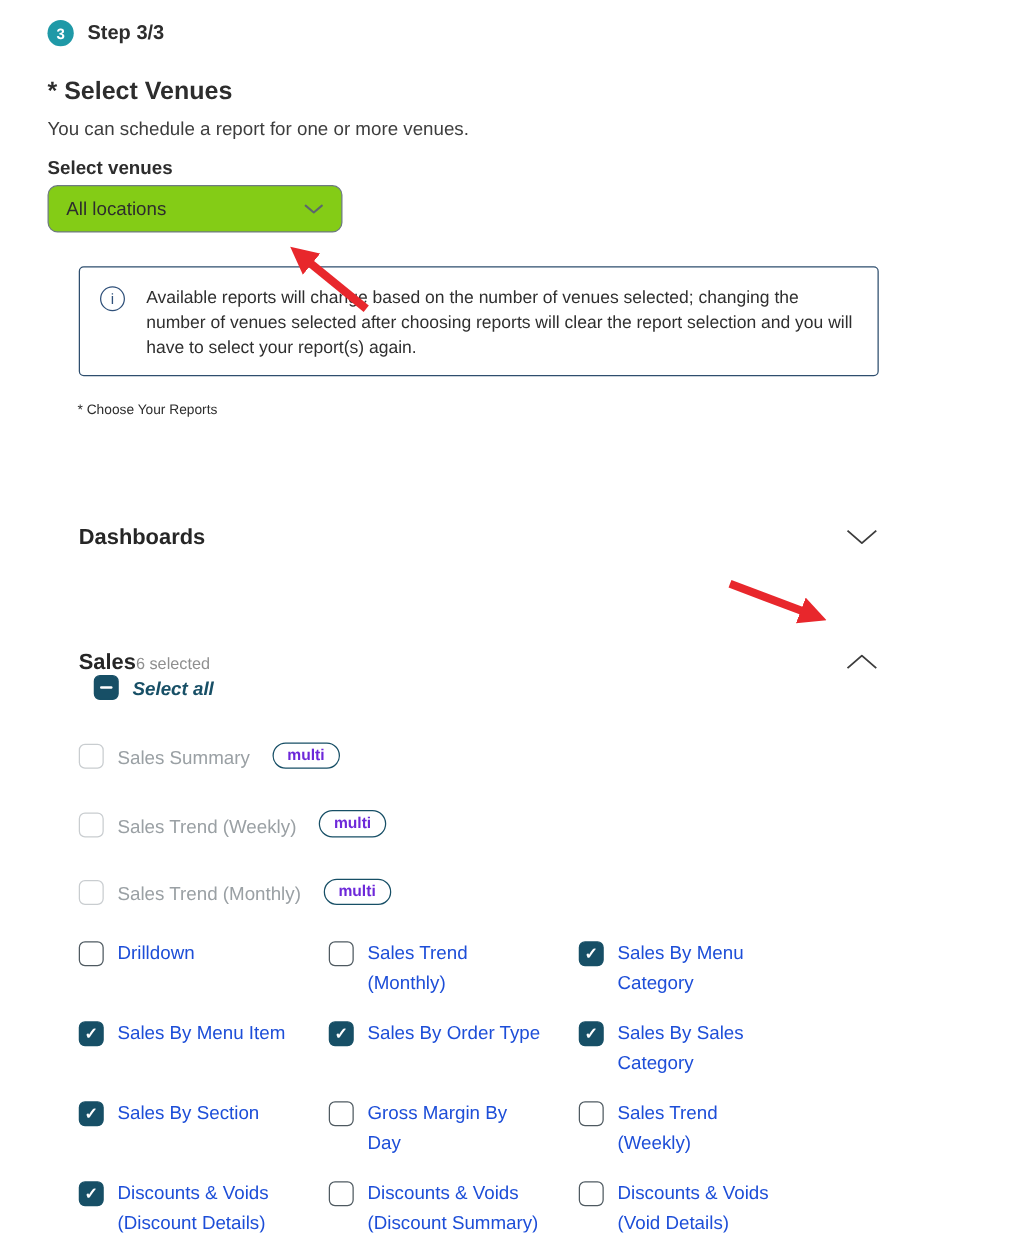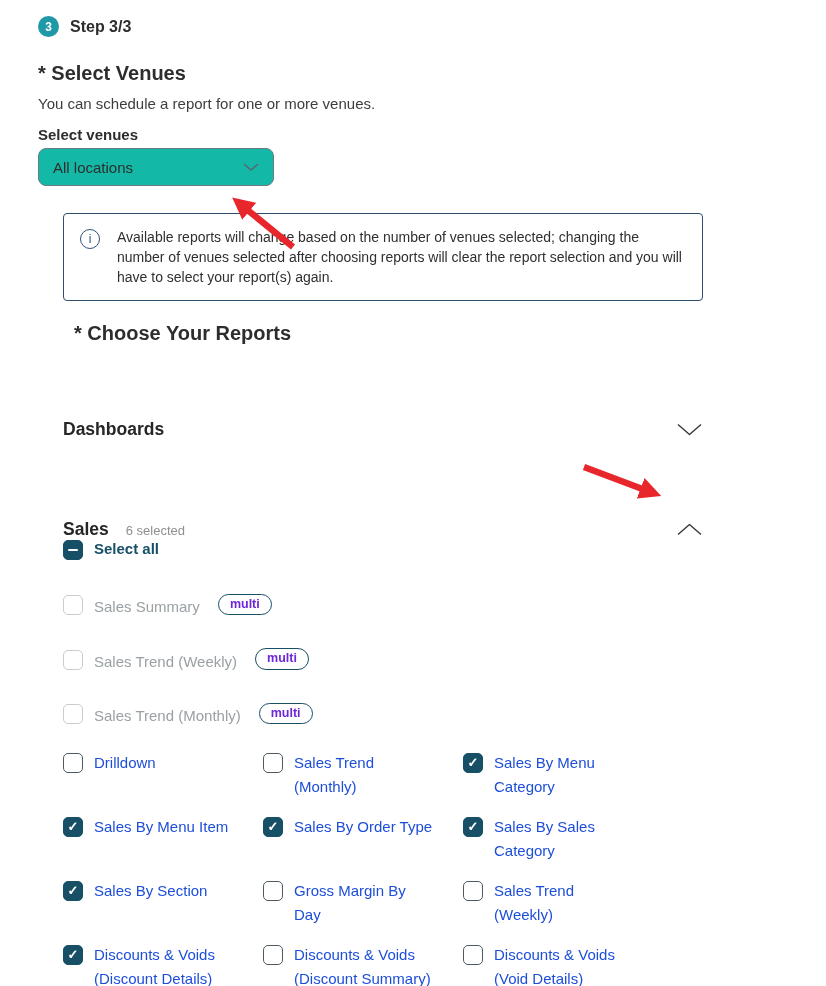--- a/index.html
+++ b/index.html
@@ -17,68 +17,68 @@
     font-size:12px; font-weight:bold; display:flex; align-items:center; justify-content:center;
   }
   .step-title { font-size:16px; font-weight:bold; color:#2d2d2d; }
 
   
   .venues-heading { position:absolute; top:62px; left:38px; font-size:20px; font-weight:bold; }
   .venues-desc { position:absolute; top:95px; left:38px; font-size:15px; color:#3d3d3d; }
   .venues-label { position:absolute; top:126px; left:38px; font-size:15px; font-weight:bold; }
   .dropdown {
     position:absolute; top:148px; left:38px; width:236px; height:38px;
-    border:1px solid #6e7a81; border-radius:8px; background:#14b8a6;
+    border:1px solid #6e7a81; border-radius:8px; background:#84cc16;
     display:flex; align-items:center; justify-content:space-between; padding:0 14px; cursor:pointer;
   }
   .dropdown-value { font-size:15px; color:#2d2d2d; }
 
   
   .info-box {
     position:absolute; top:213px; left:63px; width:640px;
     border:1px solid #2e4e6e; border-radius:4px; padding:13px 16px;
     display:flex; gap:17px; background:#fff;
   }
   .info-icon {
     flex:0 0 auto; width:20px; height:20px; margin-top:2px;
     border:1.5px solid #30517a; border-radius:50%; color:#30517a;
     font-size:12px; display:flex; align-items:center; justify-content:center;
   }
   .info-text { font-size:14px; line-height:20px; color:#2f2f2f; max-width:568px; }
 
   
-  .choose-heading { position:absolute; top:322px; left:74px; font-size:20px; font-weight:bold; }
+  .choose-heading { position:absolute; top:322px; left:62px; font-size:11px; font-weight:normal; }
   .choose-desc { position:absolute; top:369px; left:63px; font-size:14.5px; color:#333; }
 
   
   .section-header { position:absolute; left:63px; width:640px; display:flex; align-items:baseline; }
   .section-header.dashboards { top:419px; }
   .section-header.sales { top:519px; }
   .section-title { font-size:17.5px; font-weight:bold; color:#262626; }
-  .selected-count { font-size:13px; color:#8f8f8f; margin-left:17px; }
+  .selected-count { font-size:13px; color:#8f8f8f; }
   .section-chevron { margin-left:auto; align-self:center; cursor:pointer; display:flex; }
 
   
   .cb {
     width:20px; height:20px; border-radius:5px; border:1.6px solid #4f5a61;
     background:#fff; position:relative; flex:0 0 auto; cursor:pointer;
   }
   .cb.disabled { border-color:#c9cdd0; }
   .cb.checked, .cb.indeterminate { background:#174f66; border-color:#174f66; }
   .cb.checked::after {
     content:"\2713"; color:#fff; font-size:13px; font-weight:bold;
     position:absolute; top:50%; left:50%; transform:translate(-50%,-54%);
   }
   .cb.indeterminate::after {
     content:""; position:absolute; left:4px; right:4px; top:7.5px; height:2.6px;
     background:#fff; border-radius:1px;
   }
 
   
-  .select-all-row { position:absolute; top:540px; left:63px; display:flex; align-items:flex-start; gap:11px; cursor:pointer; }
+  .select-all-row { position:absolute; top:540px; left:75px; display:flex; align-items:flex-end; gap:11px; cursor:pointer;font-style:italic; }
   .select-all-label { font-size:15px; font-weight:bold; color:#174f66; }
 
   
   .multi-list { position:absolute; top:594px; left:63px; display:flex; flex-direction:column; gap:33px; }
   .multi-row { display:flex; align-items:flex-end; gap:11px; }
   .multi-row .label { font-size:15px; color:#9aa0a4; }
   .badge {
     margin-left:7px; border:1.3px solid #174f66; color:#6d28d9;
     border-radius:12px; padding:2px 11px 3px; font-size:12.5px; font-weight:bold; line-height:1.15;
   }

